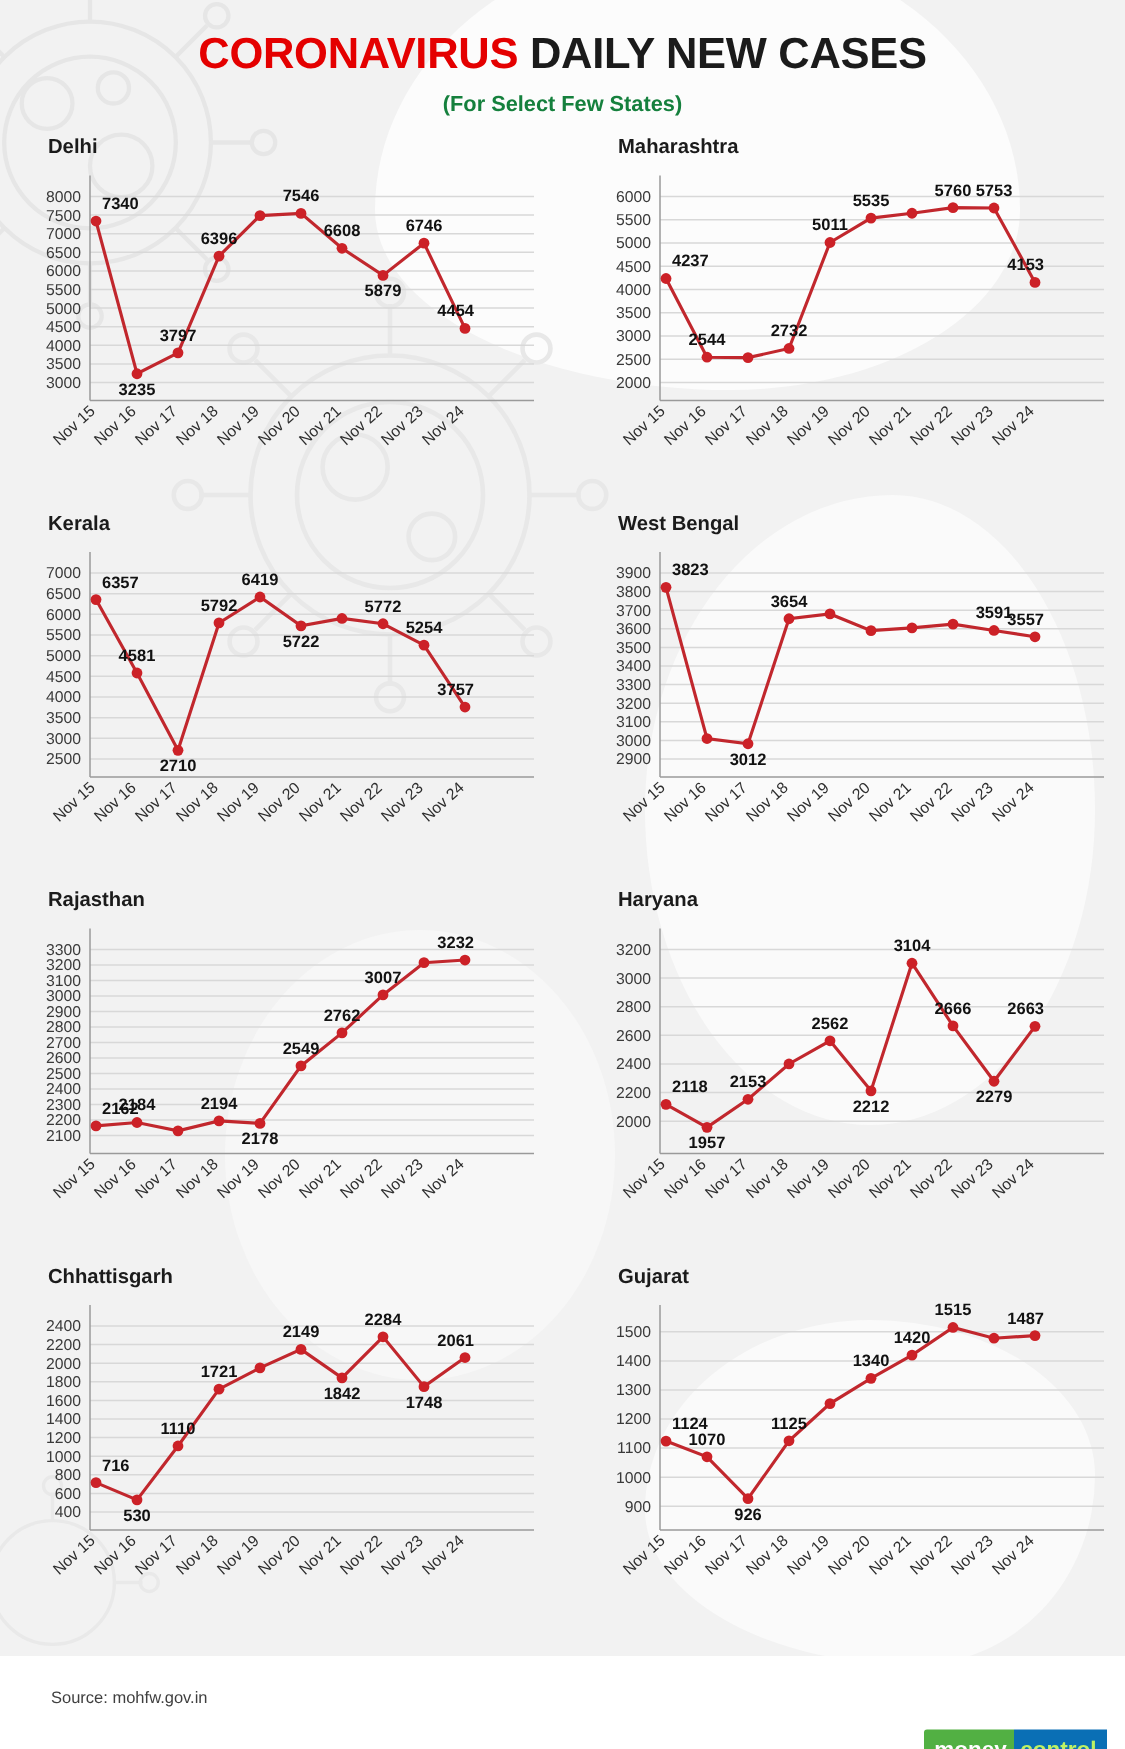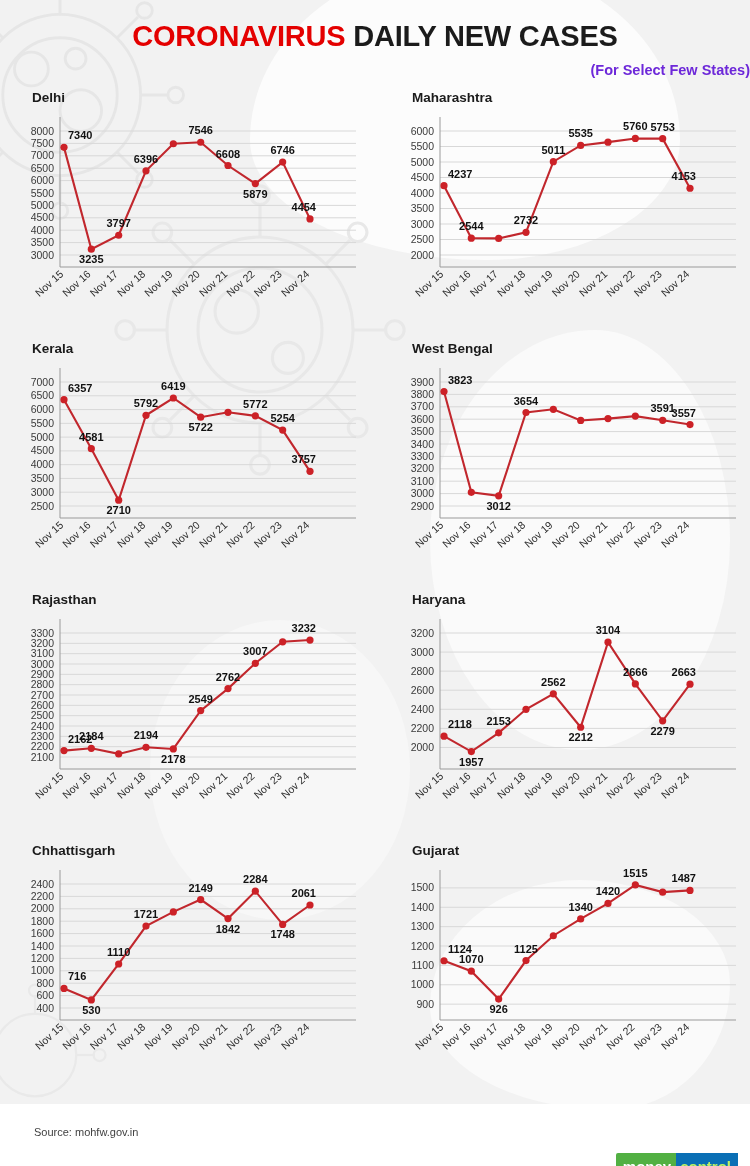--- a/index.html
+++ b/index.html
@@ -17,21 +17,21 @@
   .blob4{width:300px;height:230px;left:430px;top:880px;background:#fafafa;border-radius:50% 50% 40% 60%/55% 45% 55% 45%;}
   .virus-wm{position:absolute;opacity:1;}
 
   .header{position:relative;padding-top:20px;text-align:center;}
   .title{
     font-size:29px;font-weight:bold;letter-spacing:-0.2px;
     color:#1b1b1b;margin:0;
   }
   .title .red{color:#e40000;}
   .subtitle{
-    font-size:14.5px;font-weight:bold;color:#6d28d9;margin:9px 0 0 0;text-align:right;
+    font-size:14.5px;font-weight:bold;color:#15803d;margin:9px 0 0 0;
   }
 
   .grid{
     position:relative;
     display:grid;
     grid-template-columns:370px 370px;
     column-gap:10px;row-gap:0px;
     padding:6px 0 0 8px;
   }
   .chart-cell{position:relative;height:251px;}

